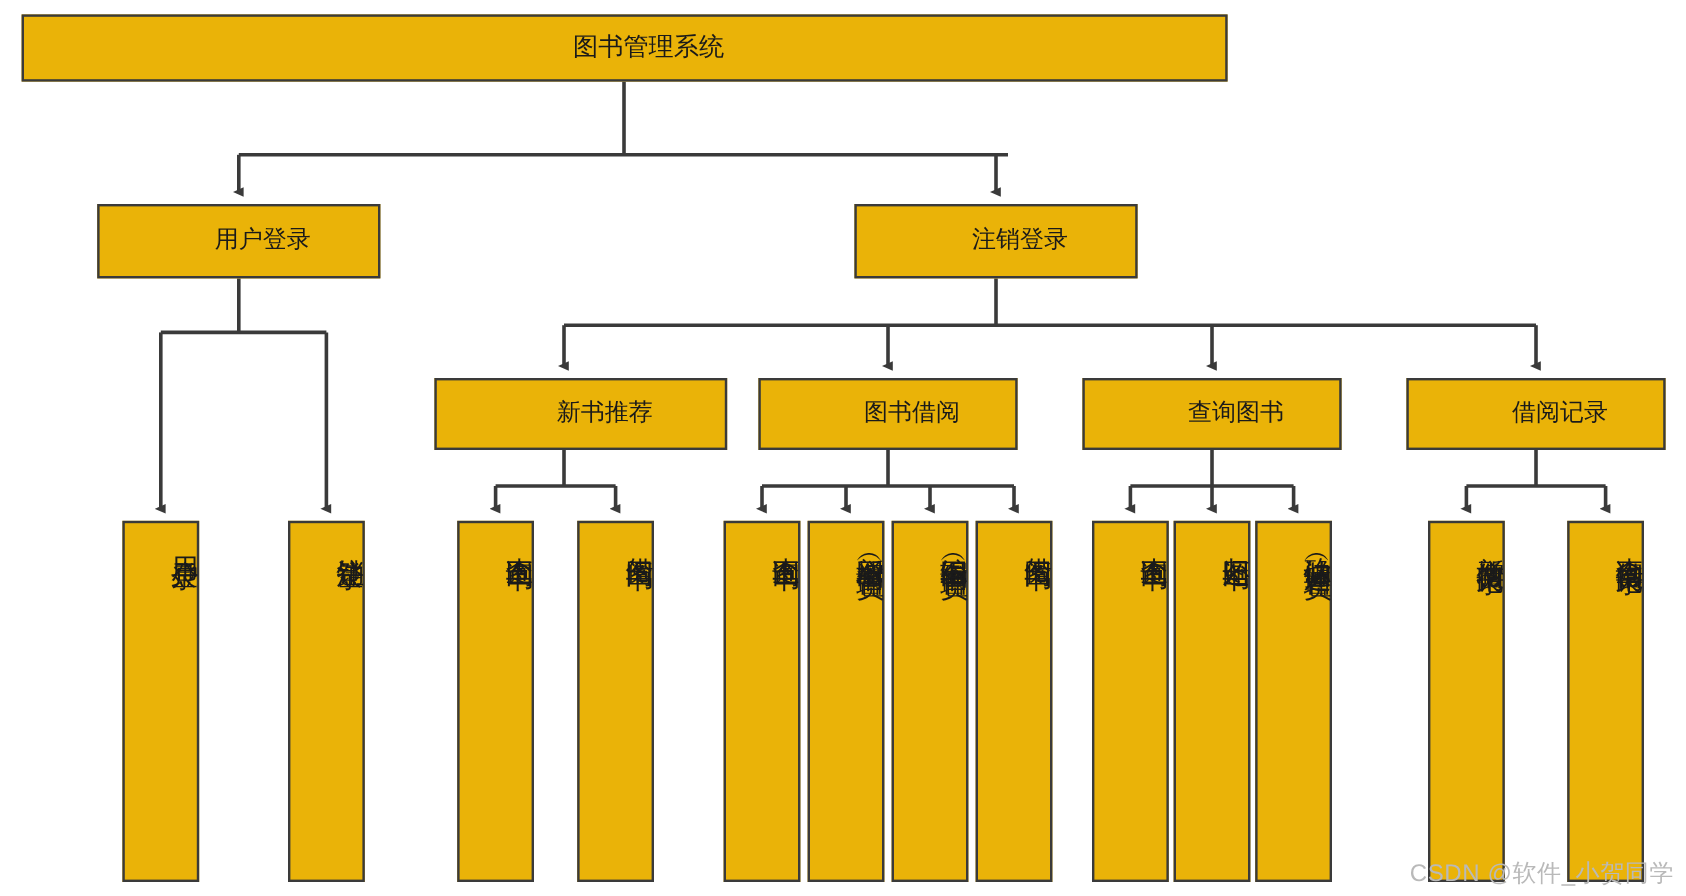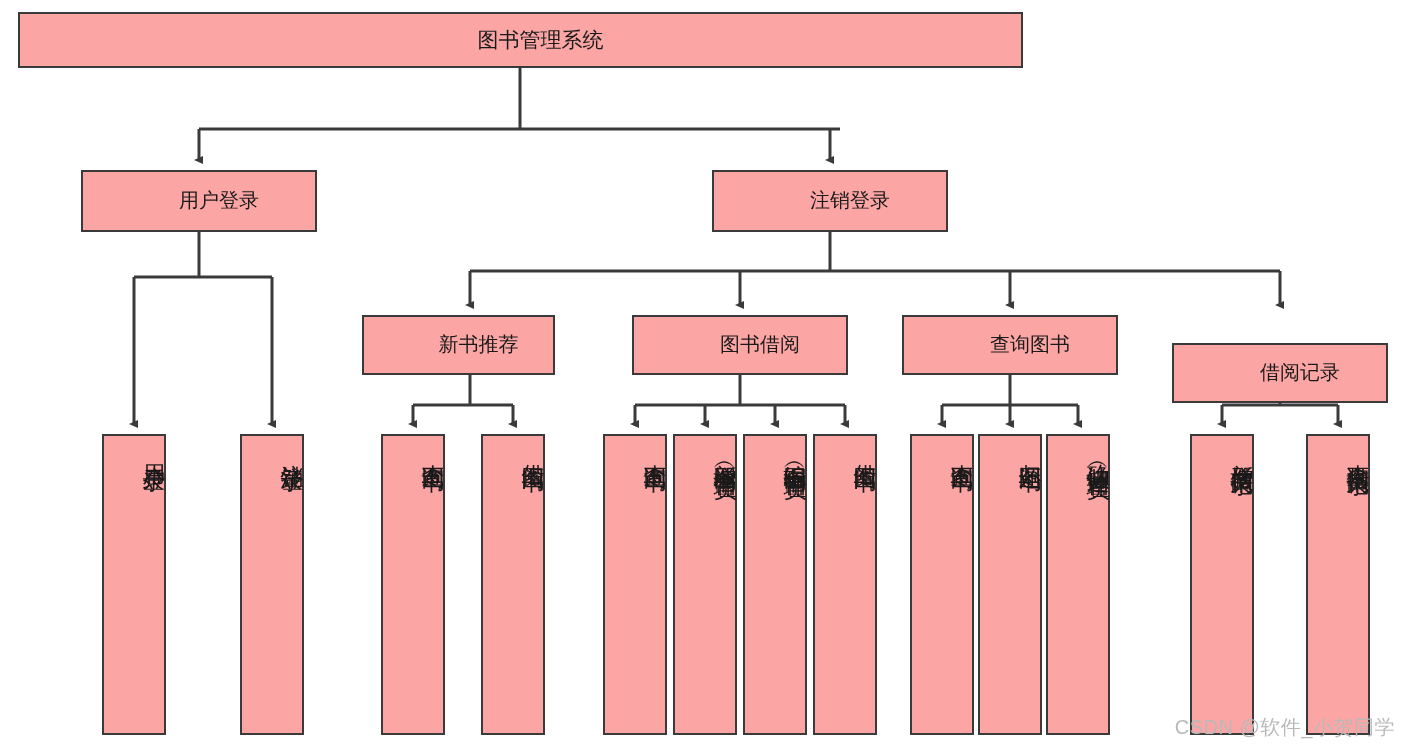--- a/index.html
+++ b/index.html
@@ -21,21 +21,21 @@
     position: absolute;
     left: 0;
     top: 0;
     width: 1405px;
     height: 747px;
     pointer-events: none;
   }
   .node {
     position: absolute;
     box-sizing: border-box;
-    background: #fca5a5;
+    background: #eab308;
     border: 2.5px solid #3a3a3a;
     display: flex;
     align-items: center;
     justify-content: center;
     color: #1a1a1a;
     z-index: 2;
     padding-left: 40px;
   }
   .node-label {
     display: block;
@@ -147,30 +147,30 @@
     <span class="node-label">图书管理系统</span>
   </div>
 
   <div class="node lvl2" style="left:81px; top:170px; width:236px;">
     <span class="node-label">用户登录</span>
   </div>
   <div class="node lvl2" style="left:712px; top:170px; width:236px;">
     <span class="node-label">注销登录</span>
   </div>
 
-  <div class="node lvl3" style="left:362px; top:315px; width:193px;">
+  <div class="node lvl3" style="left:362px; top:315px; width:244px;">
     <span class="node-label">新书推荐</span>
   </div>
   <div class="node lvl3" style="left:632px; top:315px; width:216px;">
     <span class="node-label">图书借阅</span>
   </div>
   <div class="node lvl3" style="left:902px; top:315px; width:216px;">
     <span class="node-label">查询图书</span>
   </div>
-  <div class="node lvl3" style="left:1172px; top:315px; width:216px;margin-top:28px;">
+  <div class="node lvl3" style="left:1172px; top:315px; width:216px;">
     <span class="node-label">借阅记录</span>
   </div>
 
   <div class="node leaf" style="left:102px;">
     <span class="node-label">用户登录</span>
   </div>
   <div class="node leaf" style="left:240px;">
     <span class="node-label">注销登录</span>
   </div>
 

